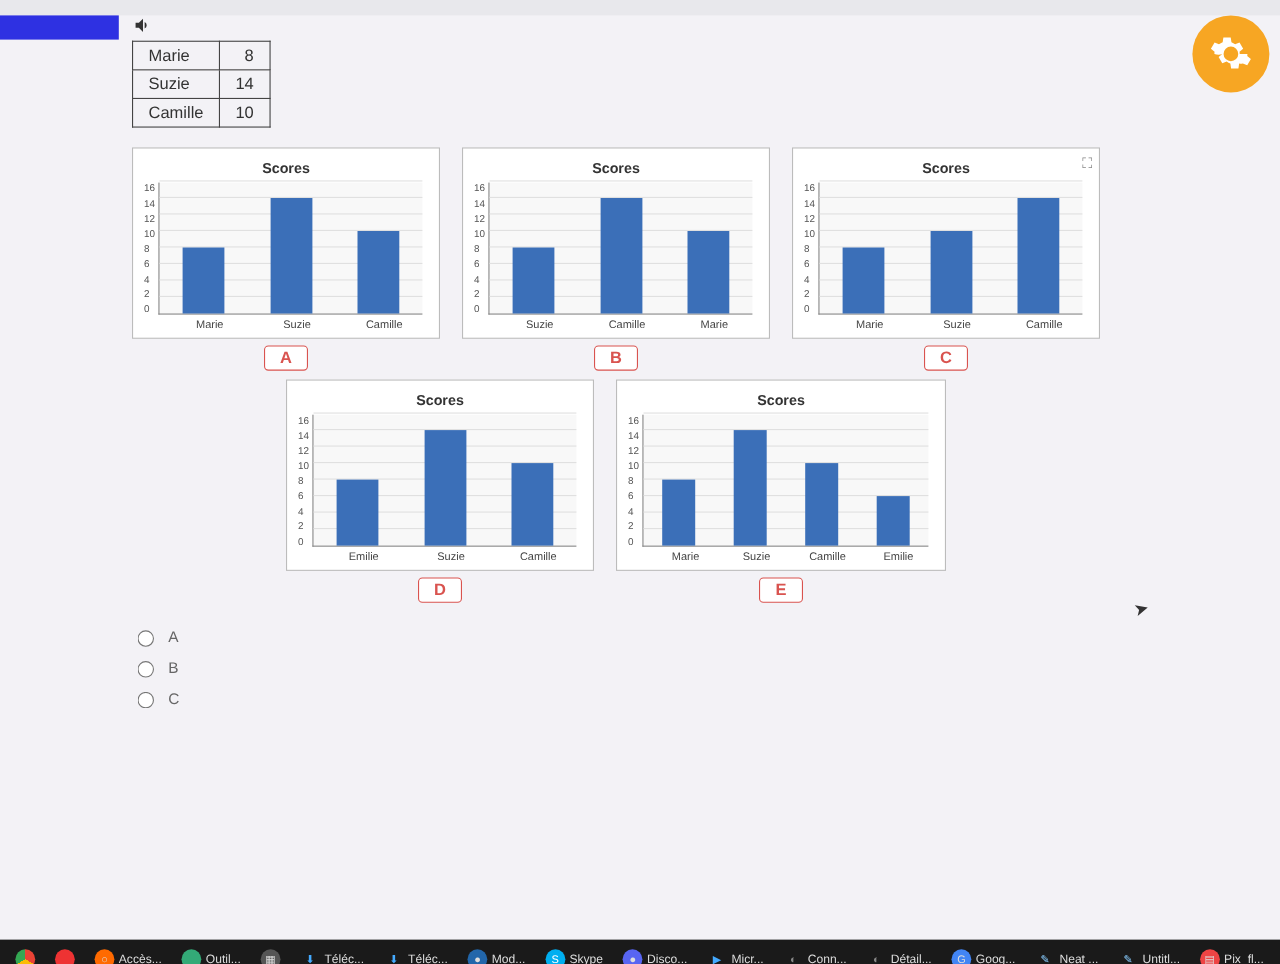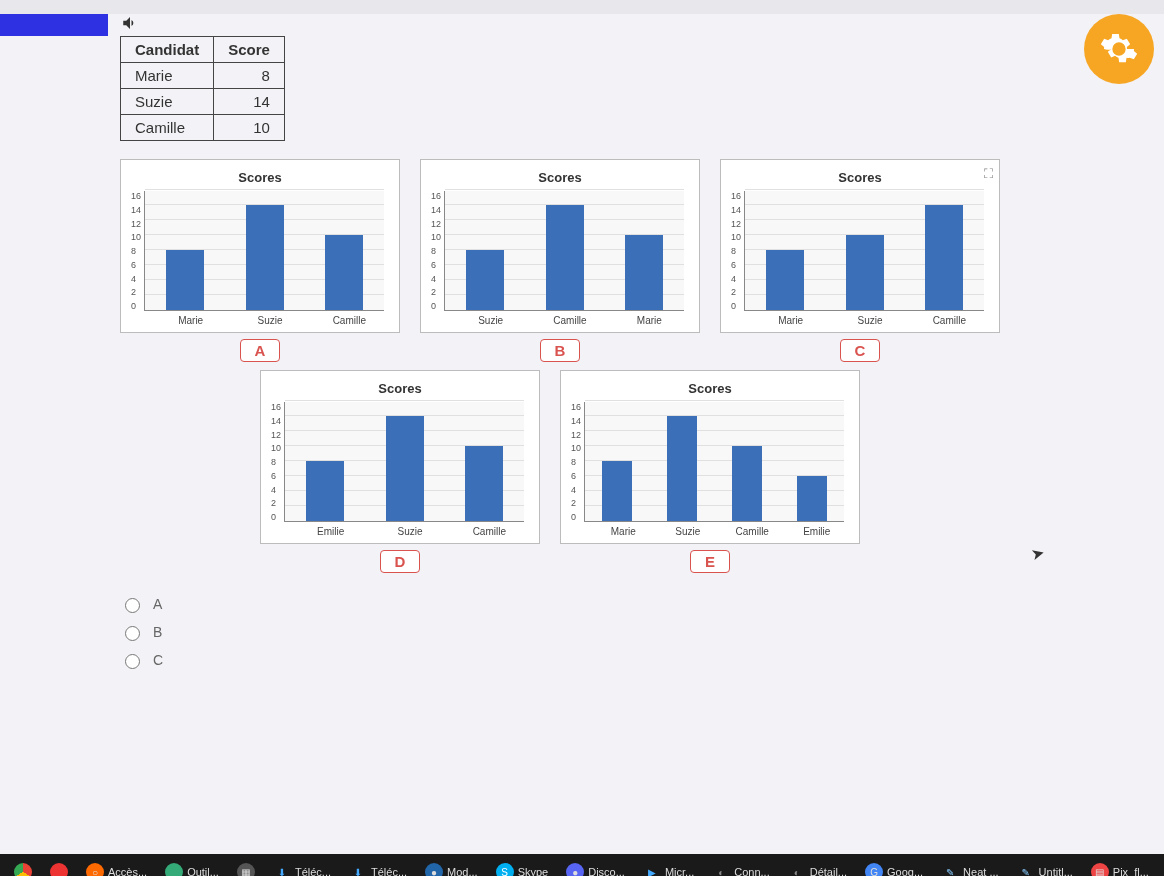--- a/index.html
+++ b/index.html
@@ -183,24 +183,20 @@
 
   <div class="audio-icon">
     <svg width="20" height="18" viewBox="0 0 24 24">
         <path fill="#333" d="M3 9v6h4l5 5V4L7 9H3zm13.5 3a4.5 4.5 0 0 0-2.5-4v8a4.5 4.5 0 0 0 2.5-4z"></path>
       </svg>
   </div>
 
 
   <table class="data">
     <tbody>
-        <tr>
-      <th>Candidat</th>
-      <th>Score</th>
-    </tr>
     <tr>
       <td>Marie</td>
       <td class="num">8</td>
     </tr>
     <tr>
       <td>Suzie</td>
       <td class="num">14</td>
     </tr>
     <tr>
       <td>Camille</td>

